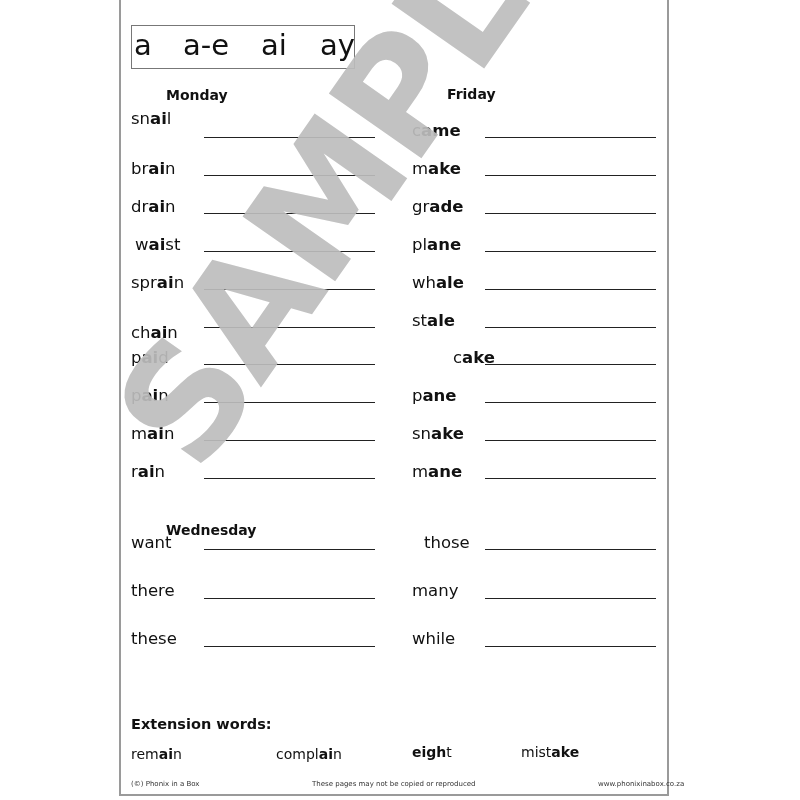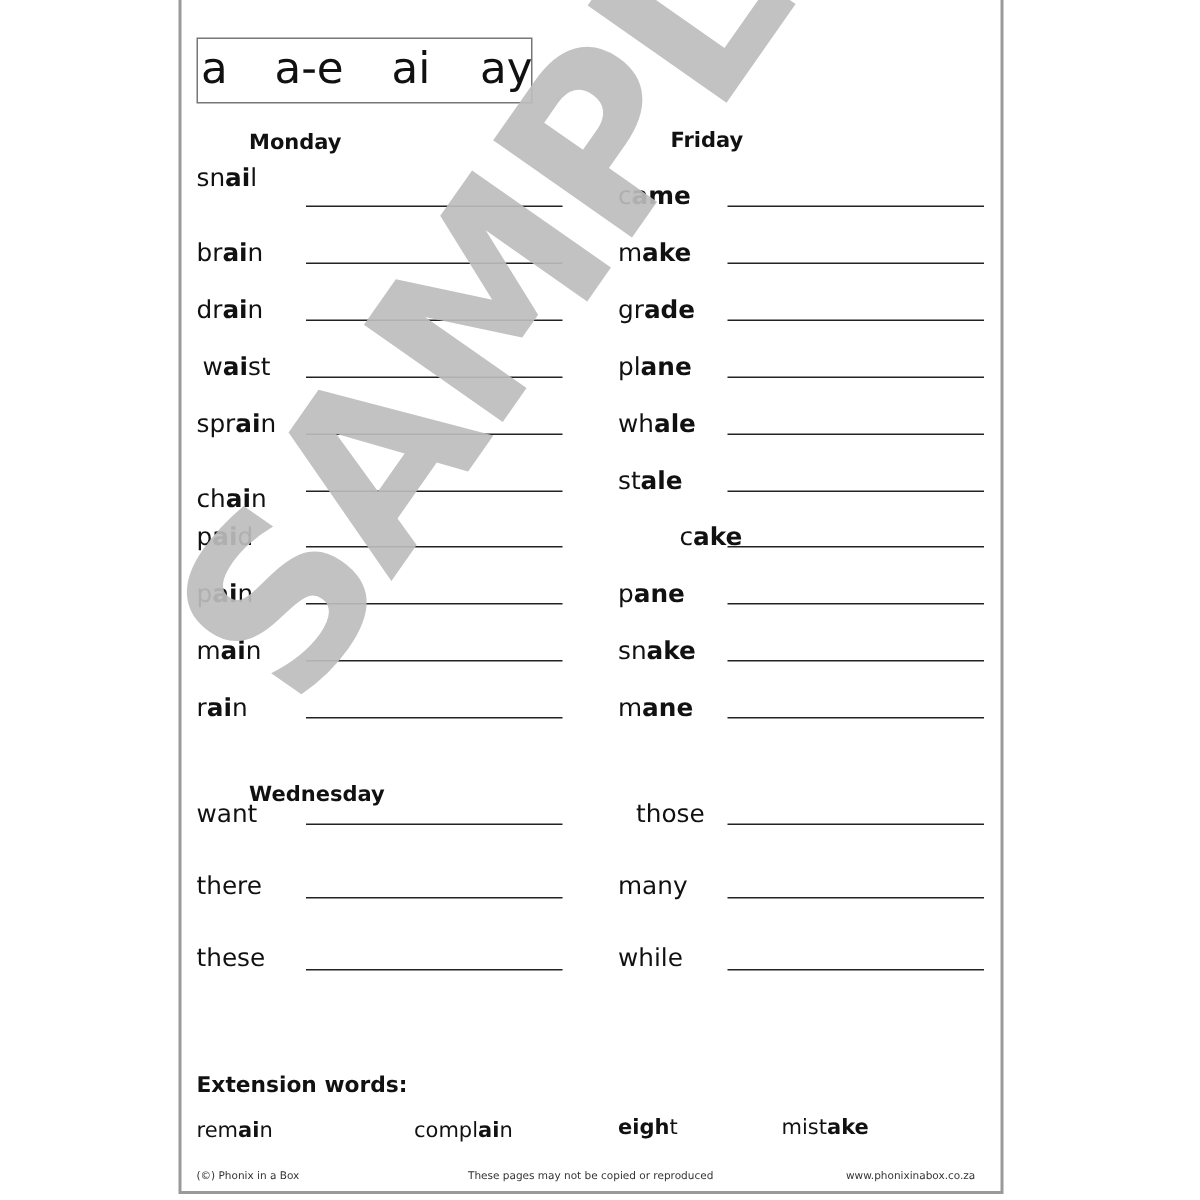--- a/index.html
+++ b/index.html
@@ -93,15 +93,15 @@
 <div class="line" style="left:485px; top:646px; width:171px;"></div>
 
 <div class="ext-title">Extension words:</div>
 <div class="ext-word" style="left:131px;"><span>rem</span><b>ai</b><span>n</span></div>
 <div class="ext-word" style="left:276px;"><span>compl</span><b>ai</b><span>n</span></div>
 <div class="ext-word" style="left:412px; top:744px;"><span></span><b>eigh</b><span>t</span></div>
 <div class="ext-word" style="left:521px; top:744px;"><span>mist</span><b>ake</b><span></span></div>
 
 <div class="footer" style="left:131px;">(©) Phonix in a Box</div>
 <div class="footer" style="left:312px;">These pages may not be copied or reproduced</div>
-<div class="footer" style="left:564px;">www.phonixinabox.co.za</div>
+<div class="footer" style="left:598px;">www.phonixinabox.co.za</div>
 
 <div class="watermark">SAMPLE</div>
 
 </body></html>

